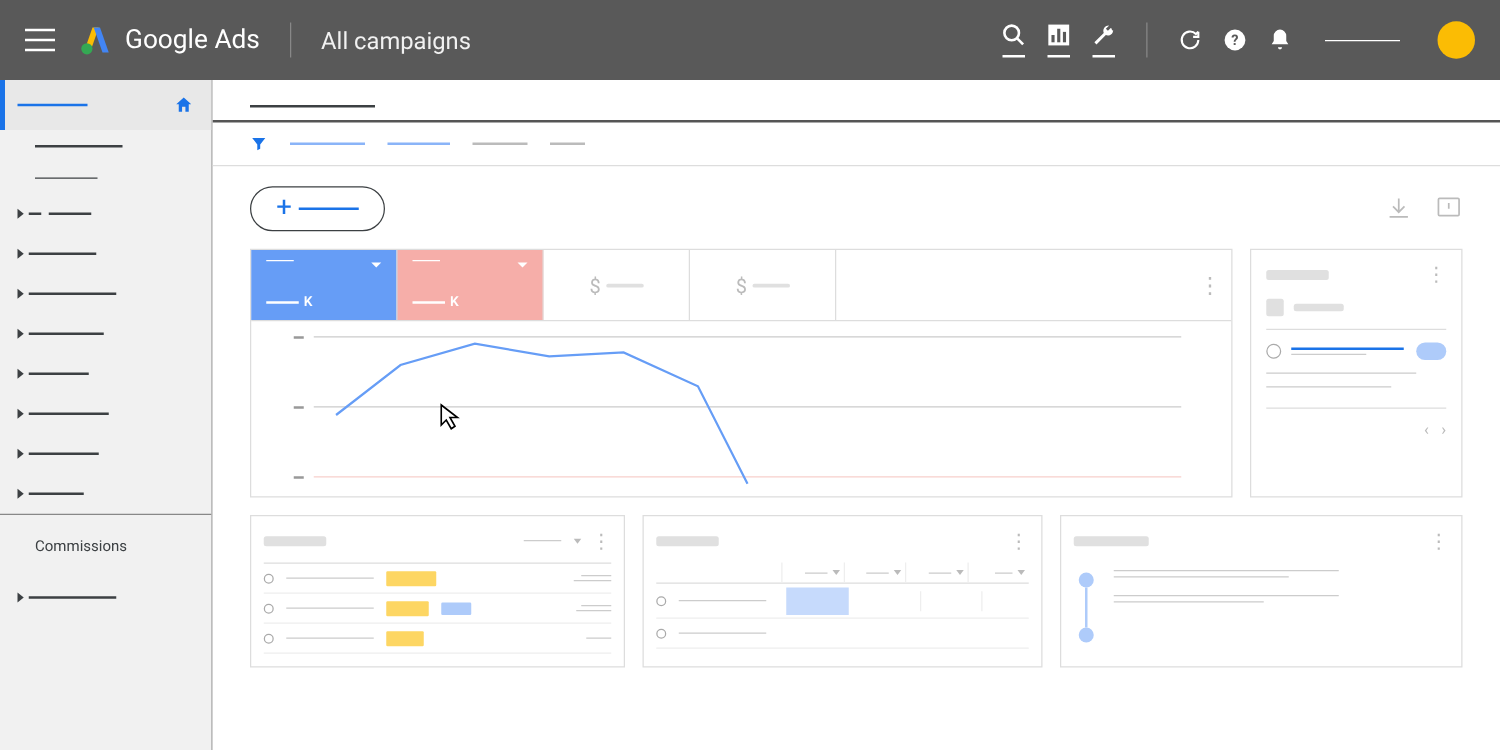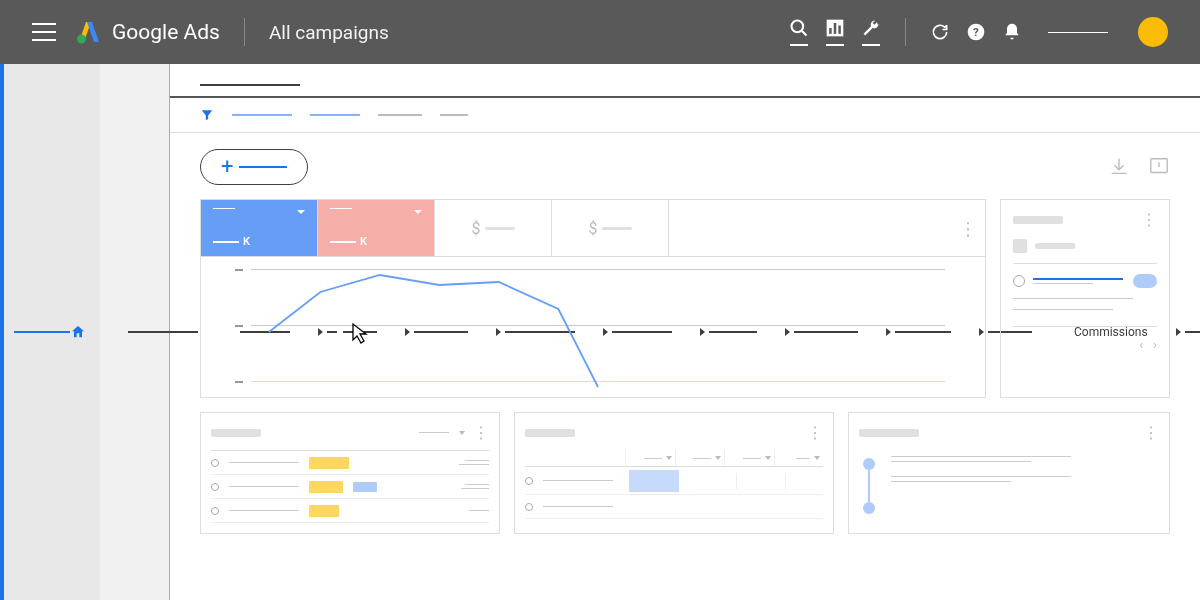--- a/index.html
+++ b/index.html
@@ -13,21 +13,21 @@
       height: 600px;
       overflow: hidden;
       background: #fff;
     }
     
     .header {
       height: 64px;
       background: #595959;
       display: flex;
       align-items: center;
-      padding: 0 32px;
+      padding: 0 20px;
       color: #fff;
     }
     .hamburger {
       width: 24px;
       height: 18px;
       display: flex;
       flex-direction: column;
       justify-content: space-between;
       cursor: pointer;
     }
@@ -100,21 +100,21 @@
     .layout {
       display: flex;
       height: 536px;
     }
     
     .sidebar {
       width: 170px;
       background: #f1f1f1;
       border-right: 1px solid #aaa;
       display: flex;
-      flex-direction: row;
+      flex-direction: column;
     }
     .side-item {
       display: flex;
       align-items: center;
       padding: 12px 14px;
       font-size: 12px;
       color: #3c4043;
       cursor: pointer;
     }
     .side-item.active {

